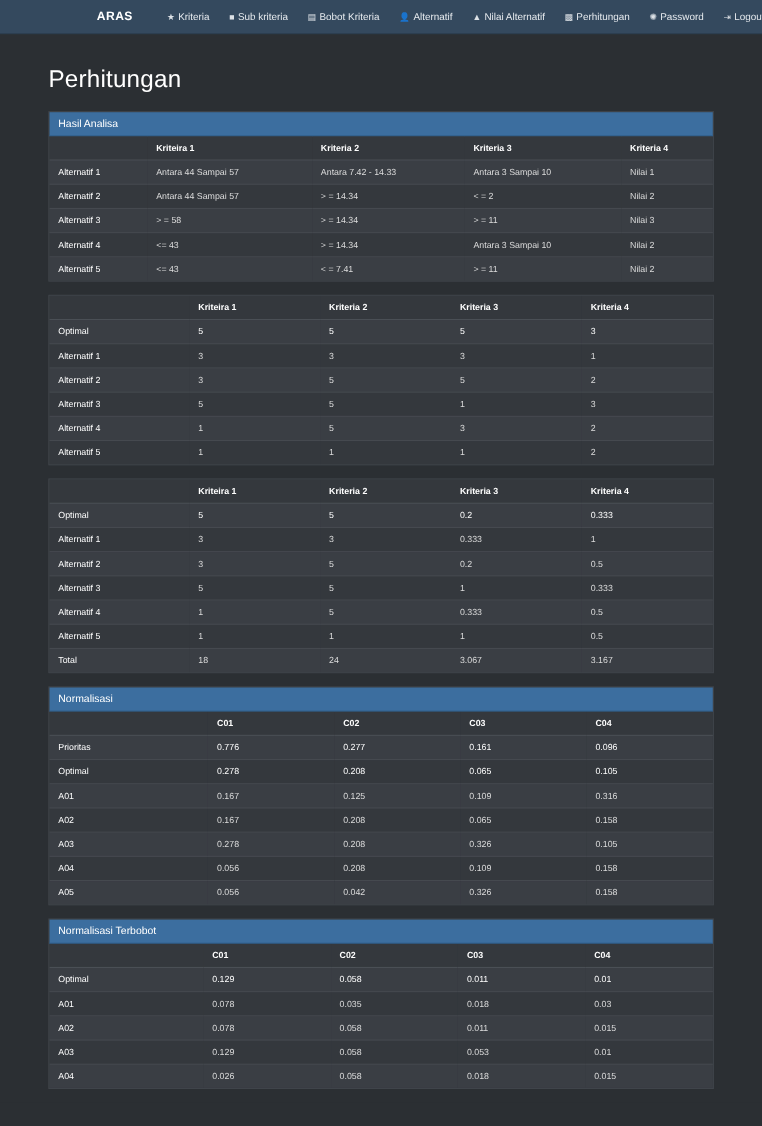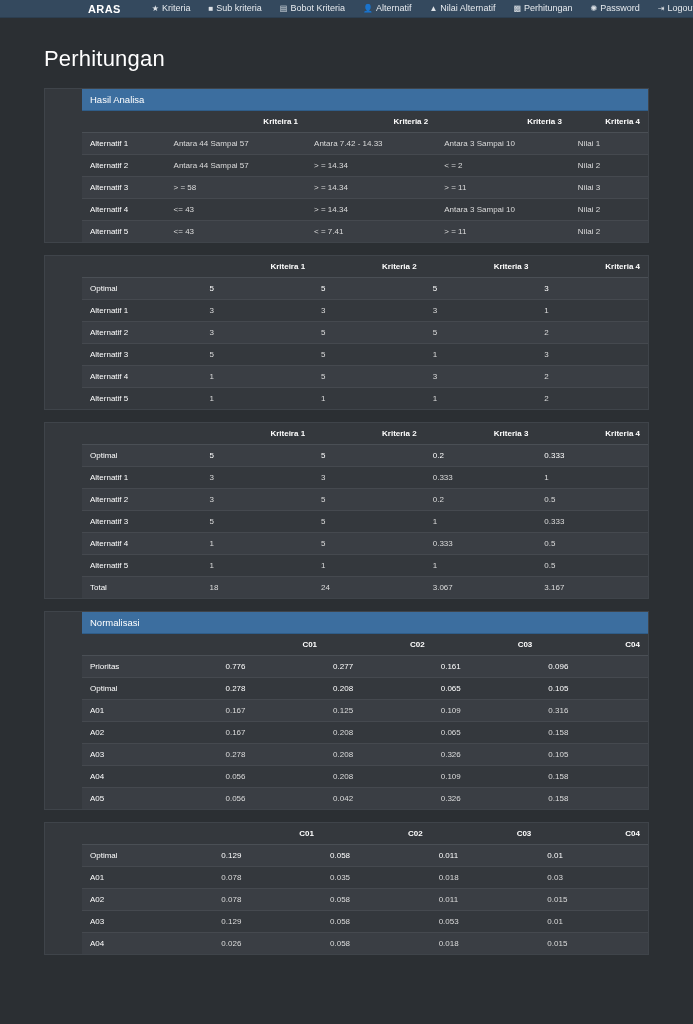--- a/index.html
+++ b/index.html
@@ -6,21 +6,21 @@
   html, body {
     margin: 0; padding: 0;
     background: #2b2f33;
     font-family: "Liberation Sans", sans-serif;
     color: #e8e8e8;
   }
   body { width: 693px; }
 
   
   .navbar {
-    height: 18px;
+    height: 31px;
     background: #34495e;
     display: flex;
     align-items: center;
     padding: 0 0 0 88px;
     font-size: 9px;
     border-bottom: 1px solid #2c3e50;
   }
   .brand {
     font-size: 11px;
     font-weight: bold;
@@ -51,38 +51,37 @@
     color: #ffffff;
     margin: 14px 0 16px 0;
     letter-spacing: .2px;
   }
 
   
   .panel {
     margin-bottom: 12px;
     border: 1px solid #3f444a;
     background: #34383d;
-    padding-left: 37px;
   }
   .panel-head {
     background: #3a6a96;
     background: #3c6e9f;
     color: #ffffff;
     font-size: 9.5px;
     padding: 5px 8px;
     border-bottom: 1px solid #2f5d89;
   }
   table.tbl {
     width: 100%;
     border-collapse: collapse;
     font-size: 8px;
     color: #dcdcdc;
   }
   table.tbl th {
-    text-align: right;
+    text-align: left;
     font-weight: bold;
     padding: 6px 8px;
     font-size: 8px;
     color: #ffffff;
     border-bottom: 1px solid #4a4f55;
     background: #34383d;
   }
   table.tbl td {
     padding: 6px 8px;
     border-top: 1px solid #45494f;
@@ -371,20 +370,21 @@
             <td>0.056</td>
             <td>0.042</td>
             <td>0.326</td>
             <td>0.158</td>
           </tr>
         </tbody>
     </table>
   </div>
 
   <div class="panel">
+    <div class="panel-head">Normalisasi Terbobot</div>
     <table class="tbl">
       <thead>
           <tr>
             <th></th>
             <th>C01</th>
             <th>C02</th>
             <th>C03</th>
             <th>C04</th>
           </tr>
         </thead>

